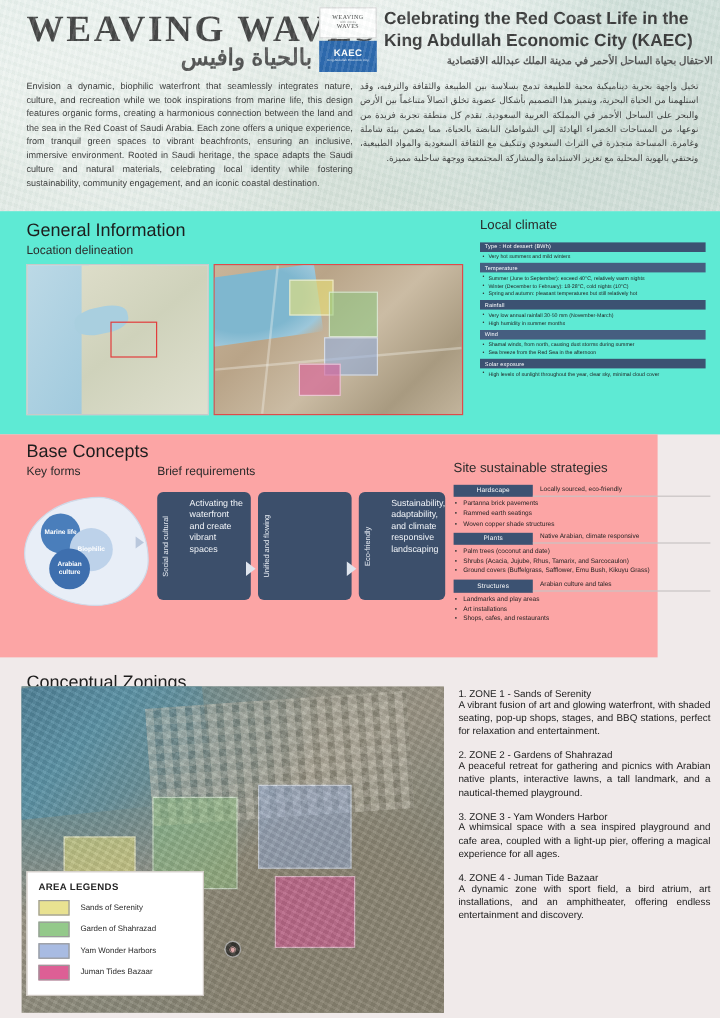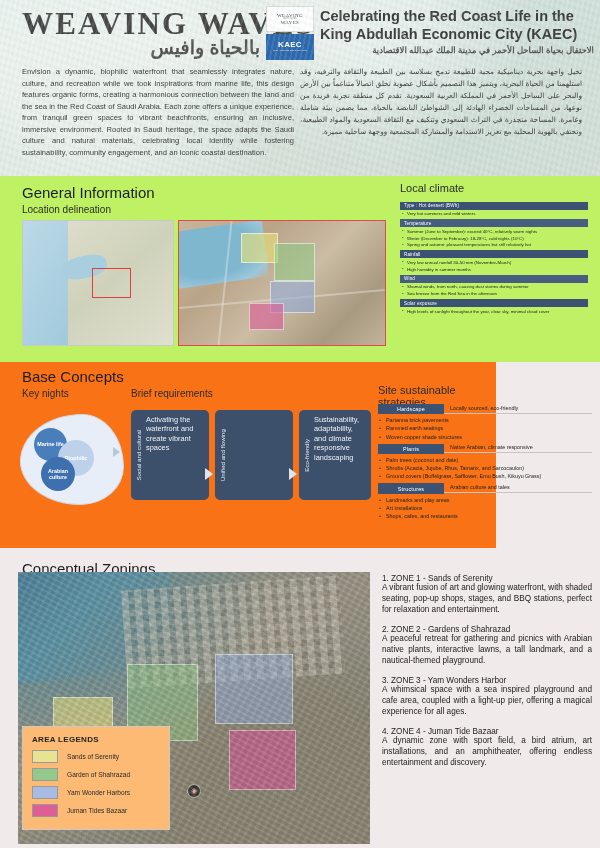--- a/index.html
+++ b/index.html
@@ -74,21 +74,21 @@
     position:absolute; left:300px; top:66px; width:282px;
     direction:rtl; text-align:justify;
     font-size:7.4px; line-height:1.62; color:#2d2d2d;
   }
 
   
   .sec-h1{ font-size:15px; color:#1d1d1d; font-weight:400; }
   .sec-h2{ font-size:10px; color:#2b2b2b; font-weight:400; }
 
   
-  .gen-sec{ position:absolute; left:0; top:176px; width:600px; height:186px; background:#bef264; }
+  .gen-sec{ position:absolute; left:0; top:176px; width:600px; height:186px; background:#5eead4; }
   .gen-title{ position:absolute; left:22px; top:8px; }
   .gen-sub{ position:absolute; left:22px; top:28px; }
   .map-left{
     position:absolute; left:22px; top:44px; width:152px; height:126px;
     border:1px solid #c9c9c9; overflow:hidden;
     background:
       linear-gradient(90deg, #cfe3ea 0 18%, #dfe3d8 18% 33%, #e7e2d4 33% 52%, #dcdccf 52% 72%, #cfe0e8 72% 100%),
       #dfe3d9;
   }
   .map-left .sea{
@@ -140,21 +140,21 @@
   .cl-list{ list-style:none; margin:1.5px 0 2px 0; }
   .cl-list li{
     font-size:4.4px; line-height:1.35; color:#1e1e1e;
     padding-left:7px; position:relative; margin-bottom:.8px;
   }
   .cl-list li:before{
     content:"•"; position:absolute; left:2px; top:-.5px; color:#333;
   }
 
   
-  .base-sec{ position:absolute; left:0; top:362px; width:496px; height:186px; background:#f97316; }
+  .base-sec{ position:absolute; left:0; top:362px; width:548px; height:186px; background:#fca5a5; }
   .base-title{ position:absolute; left:22px; top:6px; }
   .key-sub{ position:absolute; left:22px; top:26px; }
   .brief-sub{ position:absolute; left:131px; top:26px; }
   .site-sub{ position:absolute; left:378px; top:22px; }
 
   .venn{ position:absolute; left:18px; top:50px; width:108px; height:95px; }
   .venn .blob{
     position:absolute; left:2px; top:2px; width:104px; height:91px;
     background:#e8eef7; border:1.2px solid #cfd9e8;
     border-radius:60% 40% 42% 58% / 52% 58% 42% 48%;
@@ -178,21 +178,21 @@
     border-radius:5px; display:flex; overflow:hidden;
   }
   .req-box .side{
     width:15px; flex:0 0 15px; display:flex; align-items:center; justify-content:center;
   }
   .req-box .side span{
     writing-mode:vertical-rl; transform:rotate(180deg);
     font-size:6.2px; color:#e8edf4; white-space:nowrap;
   }
   .req-box .txt{
-    flex:1; padding:5px 5px 5px 0; font-size:7.4px; line-height:1.28; color:#f1f4f8;
+    flex:1; padding:5px 5px 5px 0; font-size:7.4px; line-height:1.28; color:#f1f4f8;margin-left:12px;
   }
   .req1{ left:131px; width:78px; }
   .req2{ left:215px; width:78px; }
   .req3{ left:299px; width:72px; }
   .req-arrow{
     position:absolute; top:106px; width:0; height:0;
     border-top:6px solid transparent; border-bottom:6px solid transparent;
     border-left:8px solid #dfe5ee;
   }
 
@@ -247,21 +247,21 @@
   .zz3{ left:56%; top:30%; width:22%; height:26%; background:rgba(150,176,224,.5); }
   .zz4{ left:60%; top:58%; width:19%; height:22%; background:rgba(214,88,150,.62); }
   .pin{
     position:absolute; width:14px; height:14px; border-radius:50%;
     background:rgba(25,25,25,.72); border:1px solid rgba(255,255,255,.6);
     display:flex; align-items:center; justify-content:center; color:#f2b8b8; font-size:7px;
   }
 
   .legend{
     position:absolute; left:22px; top:178px; width:148px; height:104px;
-    background:#fdba74; border:1px solid #cfc9c4; padding:8px 9px;
+    background:#ffffff; border:1px solid #cfc9c4; padding:8px 9px;
   }
   .legend h4{ font-size:8px; font-weight:700; color:#242424; letter-spacing:.3px; margin-bottom:6px; }
   .legend .row{ display:flex; align-items:center; margin-bottom:5px; }
   .legend .sw{ width:26px; height:13px; border:1px solid #9a9a9a; flex:0 0 26px; }
   .legend .lb{ font-size:6.6px; color:#2a2a2a; margin-left:9px; }
 
   .concepts{ position:absolute; left:382px; top:24px; width:210px; }
   .concepts h3{ font-size:12.5px; font-weight:400; color:#1c1c1c; margin-bottom:5px; }
   .concepts .zt{ font-size:8.2px; color:#1c1c1c; margin-top:9px; }
   .concepts .zb{ font-size:8.2px; color:#1c1c1c; line-height:1.34; text-align:justify; }
@@ -349,21 +349,21 @@
         <ul class="cl-list">
           <li>High levels of sunlight throughout the year, clear sky, minimal cloud cover</li>
         </ul>
 
       </div>
     </div>
   </div>
 
   <div class="base-sec">
     <div class="sec-h1 base-title">Base Concepts</div>
-    <div class="sec-h2 key-sub">Key nights</div>
+    <div class="sec-h2 key-sub">Key forms</div>
     <div class="sec-h2 brief-sub">Brief requirements</div>
     <div class="sec-h2 site-sub" style="font-size:11px">Site sustainable strategies</div>
 
     <div class="venn">
       <div class="blob"></div>
       <div class="c c-marine">Marine life</div>
       <div class="c c-bio">Biophilic</div>
       <div class="c c-arab">Arabian culture</div>
     </div>
 

